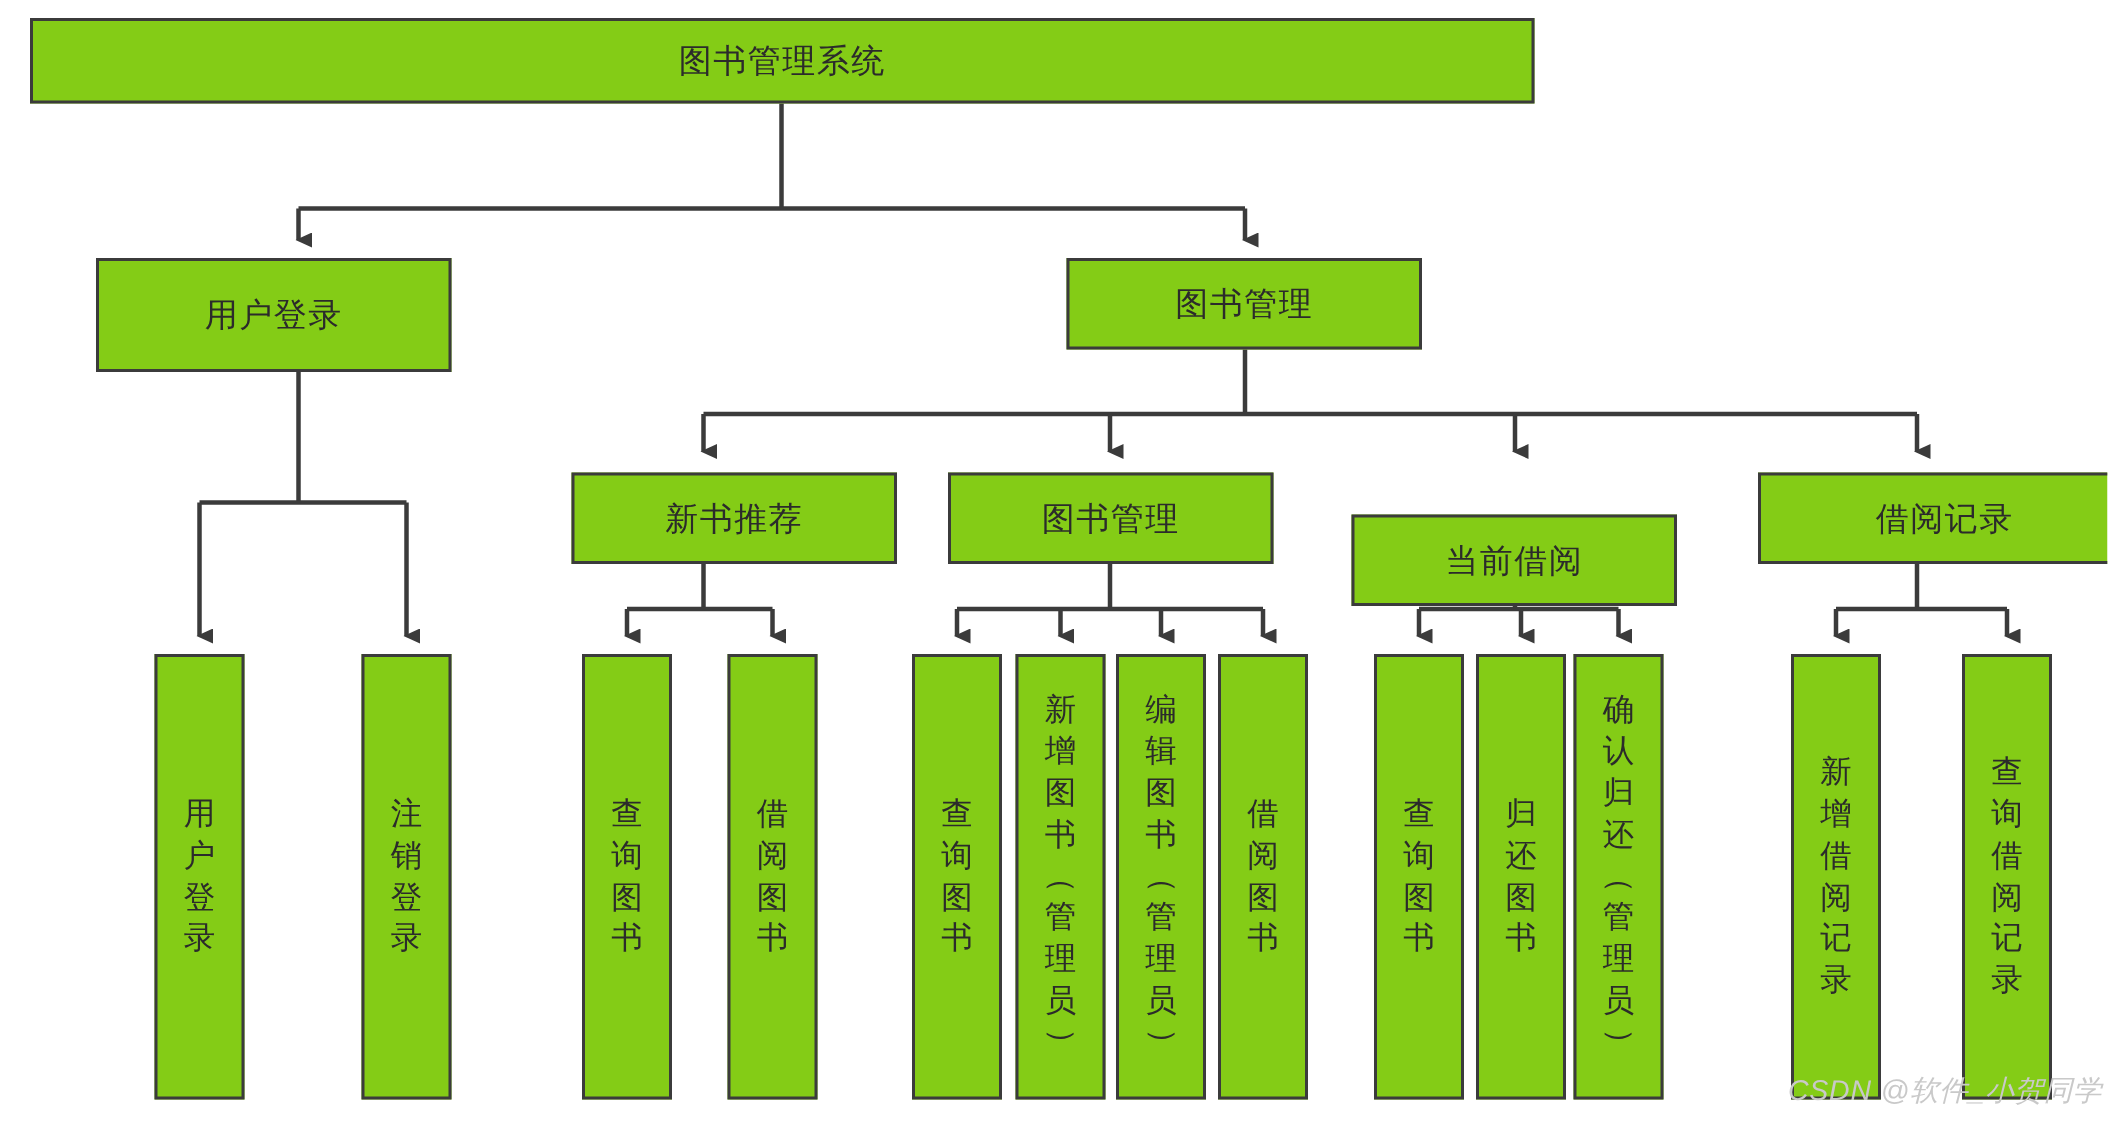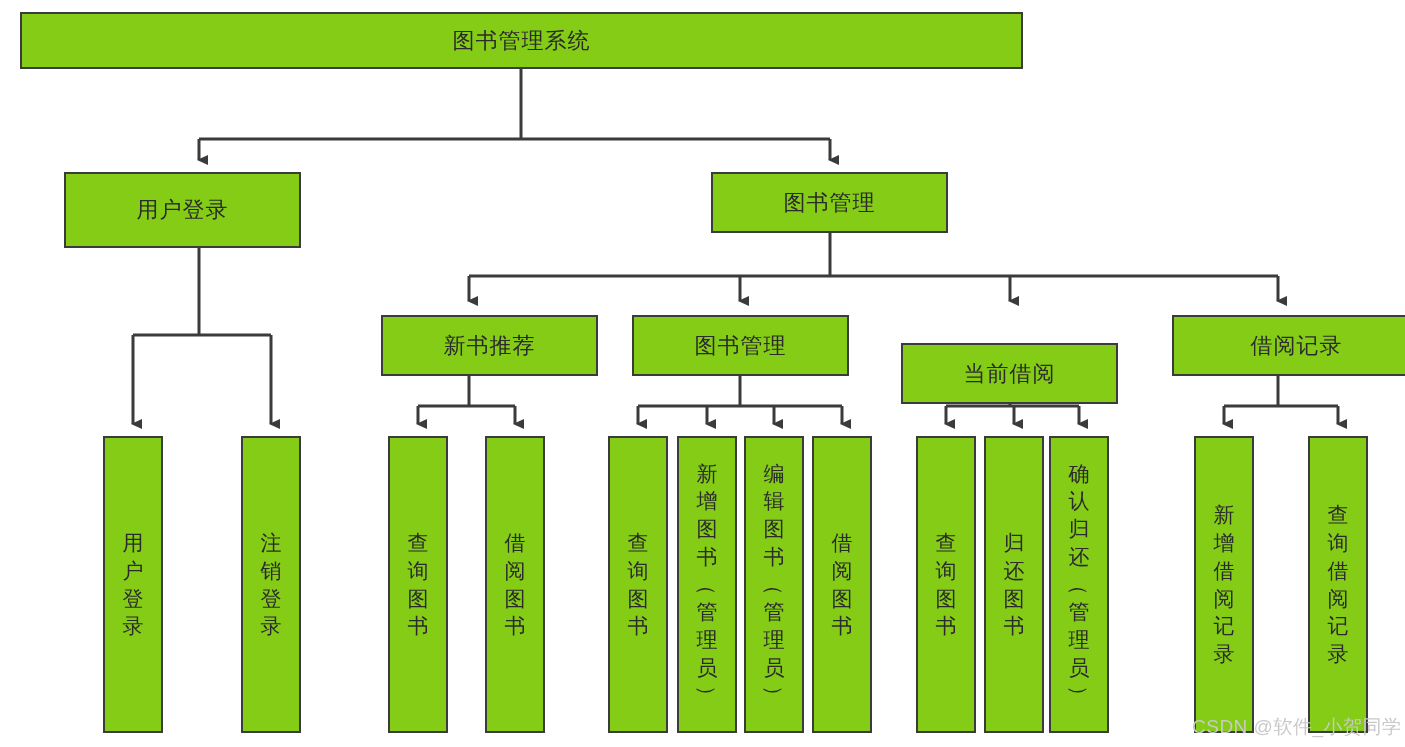--- a/index.html
+++ b/index.html
@@ -57,20 +57,21 @@
   .vtext .par {
     display: inline-block;
     transform: rotate(90deg);
   }
   .watermark {
     position: absolute;
     font-size: 19px;
     color: #c9c9c9;
     white-space: nowrap;
     letter-spacing: 0.5px;
+    font-style: italic;
   }
 </style>
 </head>
 <body>
 
 <div id="canvas">
 
   <svg id="edges" viewBox="0 0 1405 747">
     <defs>
       <marker id="arw" markerWidth="12" markerHeight="12" refX="5" refY="9" orient="auto" markerUnits="userSpaceOnUse">

